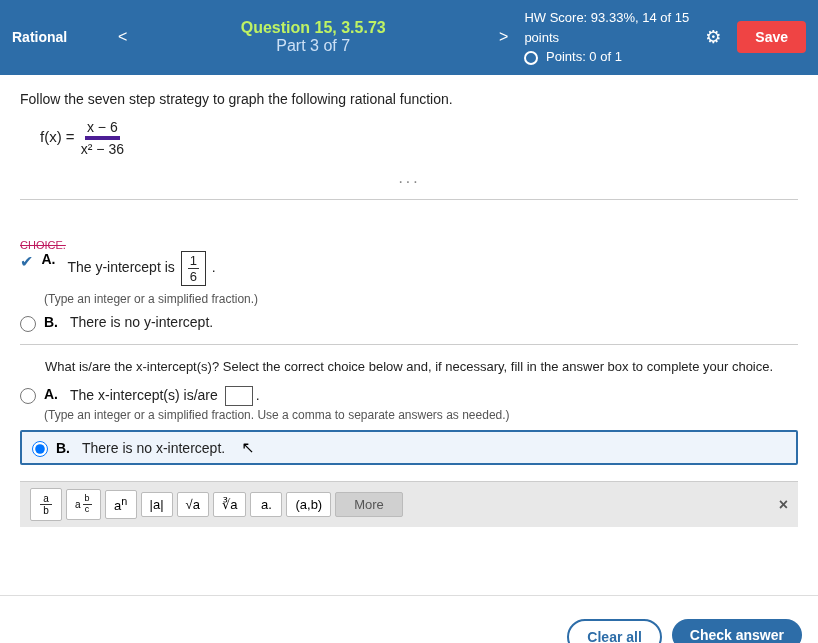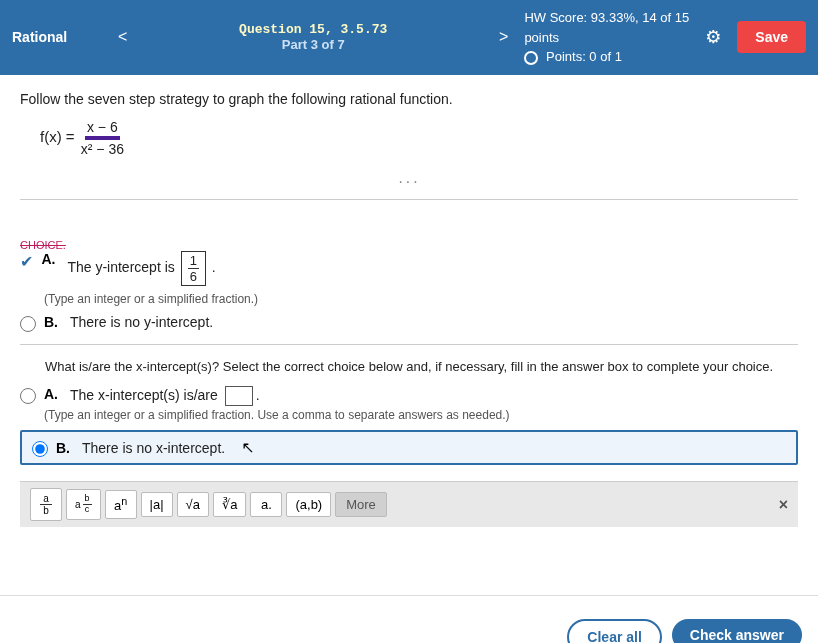--- a/index.html
+++ b/index.html
@@ -38,29 +38,27 @@
       color: white;
       font-size: 16px;
       cursor: pointer;
       padding: 2px 6px;
     }
     .header-center {
       flex: 1;
       text-align: center;
     }
     .question-label {
-      font-size: 13px;
-      font-weight: bold;
-      color: #fef9c3;
-      font-family: Liberation Mono, monospace;
+      font-size: 16px;
+      font-weight: bold;
+      color: #bef264;
     }
     .part-label {
-      font-size: 13px;
+      font-size: 16px;
       color: #cce0f5;
-      font-weight: bold;
     }
     .header-right {
       display: flex;
       align-items: center;
       gap: 16px;
       min-width: 200px;
       justify-content: flex-end;
     }
     .hw-score {
       font-size: 13px;
@@ -238,21 +236,21 @@
       padding: 4px 8px;
       font-size: 13px;
       cursor: pointer;
       border-radius: 2px;
       min-width: 32px;
       text-align: center;
     }
     .math-btn-more {
       background: #d0d0d0;
       border: 1px solid #bbb;
-      padding: 4px 10px;
+      padding: 4px 18px;
       font-size: 13px;
       cursor: pointer;
       border-radius: 2px;
       color: #555;
     }
     .toolbar-close {
       margin-left: auto;
       background: none;
       border: none;
       font-size: 16px;

